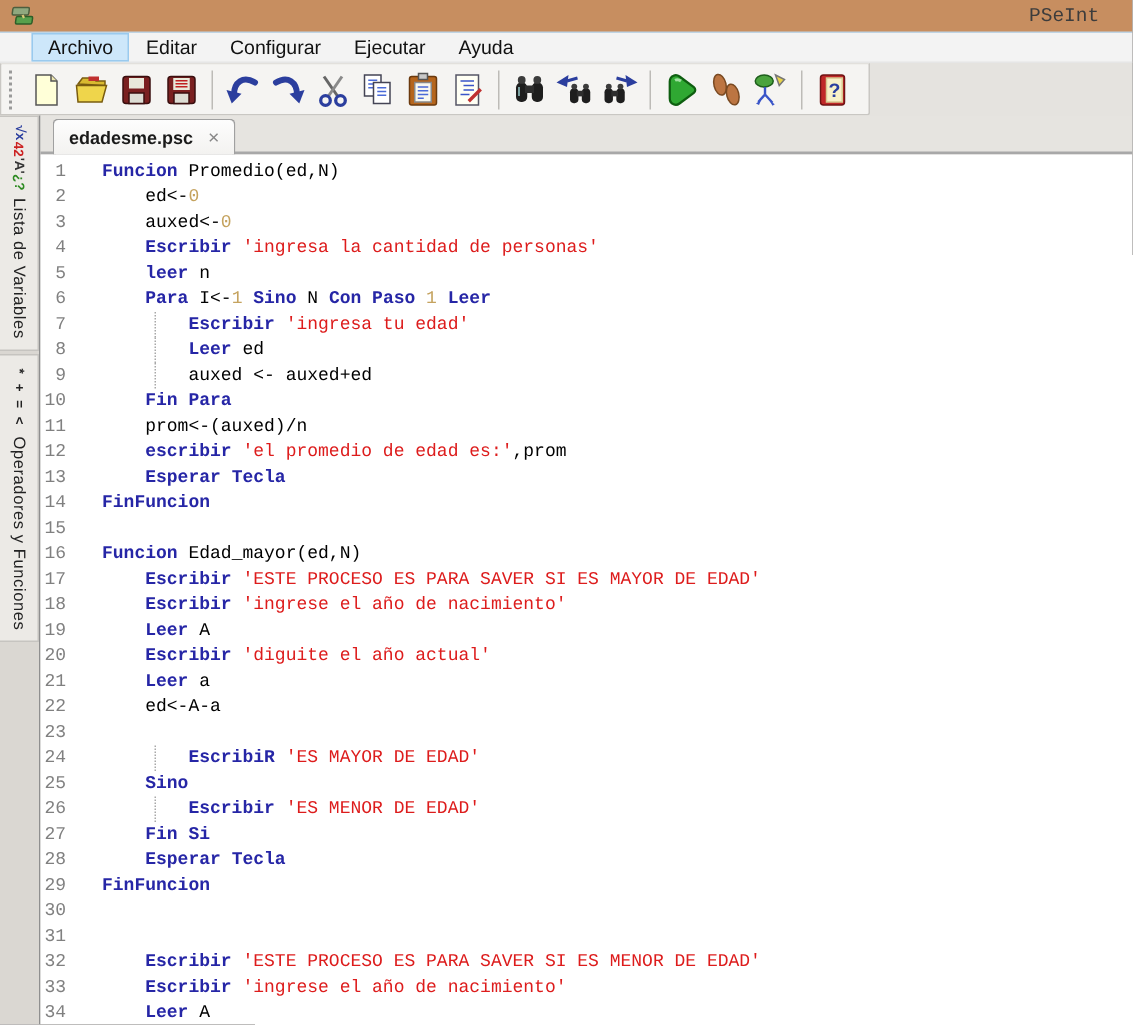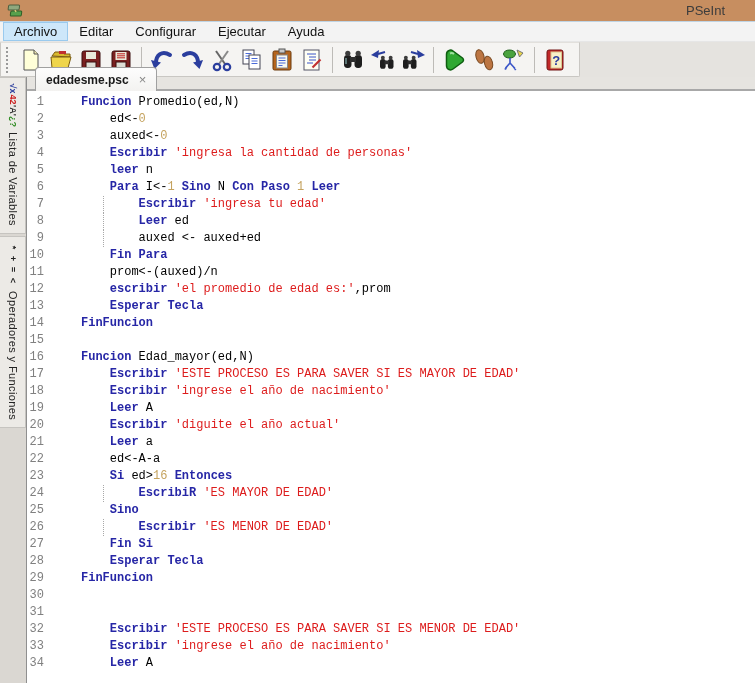--- a/index.html
+++ b/index.html
@@ -5,23 +5,23 @@
   html,body{margin:0;padding:0;background:#888;}
   *{box-sizing:border-box;}
   #app{
     position:relative;width:755px;height:683px;overflow:hidden;
     font-family:"Liberation Sans",sans-serif;background:#E5E3DF;
     -webkit-font-smoothing:antialiased;
   }
   
   .titlebar{height:22px;background:var(--accent,#C78E60);position:relative;border-bottom:1px solid #BFD4E4;}
   .appicon{position:absolute;left:7px;top:3px;width:17px;height:16px;}
-  .apptitle{position:absolute;left:686px;top:3px;font-size:13px;color:#3C3C3C;}
-  
-  .menubar{height:20px;background:#F3F3F3;display:flex;align-items:stretch;padding-left:3px;border-bottom:1px solid #E6E6E6;}
+  .apptitle{position:absolute;left:686px;top:3px;font-size:13px;color:#3C3C3C;font-family:Liberation Mono, monospace;}
+  
+  .menubar{height:20px;background:#F3F3F3;display:flex;align-items:stretch;padding-left:21px;border-bottom:1px solid #E6E6E6;}
   .menu-item{display:flex;align-items:center;padding:0 10px;font-size:13px;color:#111;border:1px solid transparent;}
   .menu-item.active{background:#CDE7FA;border:1px solid #9ACAEE;}
   
   .toolbar-row{height:35px;background:#E5E3DF;padding:0;}
   .toolbar-band{height:35px;width:580px;background:#F5F4F2;border:1px solid #C9C7C3;border-top-color:#E2E0DC;
     display:flex;align-items:center;padding:0 4px;gap:2px;border-radius:0 0 2px 0;}
   .gripper{width:5px;height:26px;border-left:2px dotted #9A9A9A;margin:0 4px 0 1px;}
   .tb-btn{width:28px;height:28px;display:flex;align-items:center;justify-content:center;border-radius:3px;}
   .tb-btn svg{display:block;}
   .tb-sep{width:1px;height:26px;background:#BDBBB7;margin:0 4px;}
@@ -29,32 +29,32 @@
   .main{display:flex;height:606px;}
   .sidebar{width:27px;background:#DAD7D2;border-right:1px solid #8F8F8F;display:flex;flex-direction:column;}
   .side-tab{background:#ECEAE6;border:1px solid #C6C4C0;border-left:none;display:flex;flex-direction:column;align-items:center;padding:5px 0 7px 0;}
   .side-tab + .side-tab{margin-top:2px;}
   .side-icon{display:flex;flex-direction:column;align-items:center;margin-bottom:5px;}
   .side-icon span{transform:rotate(90deg);font-size:9px;font-weight:bold;line-height:11px;font-family:"Liberation Sans",sans-serif;}
   .side-label{writing-mode:vertical-rl;font-size:11px;color:#222;letter-spacing:.4px;}
   .side-fill{flex:1;background:#DAD7D2;}
   .rightcol{flex:1;display:flex;flex-direction:column;min-width:0;}
   
-  .tabrow{height:14px;background:#E6E4E0;border-bottom:2px solid #A8A8A8;display:flex;align-items:flex-end;padding-left:8px;}
+  .tabrow{height:26px;background:#E6E4E0;border-bottom:2px solid #A8A8A8;display:flex;align-items:flex-end;padding-left:8px;}
   .doc-tab{position:relative;z-index:1;margin-bottom:-2px;height:24px;display:flex;align-items:center;gap:10px;
     background:linear-gradient(#FDFDFD,#F3F2F0);border:1px solid #A0A0A0;border-bottom:none;
     border-radius:4px 4px 0 0;padding:0 10px;}
   .doc-tab .fname{font-size:12px;font-weight:bold;color:#1A1A1A;}
   .doc-tab .close{font-size:13px;color:#888;line-height:12px;}
   
   .editor{flex:1;background:#FFF;overflow:hidden;padding-top:3px;
     font-family:"Liberation Mono","DejaVu Sans Mono",monospace;font-size:12px;line-height:17px;}
   .line{display:flex;position:relative;height:17px;}
   .ln{flex:none;width:17px;text-align:right;color:var(--lnc,#808080);}
-  .code{margin-left:37px;white-space:pre;color:var(--pl,#000);}
+  .code{margin-left:24px;white-space:pre;color:var(--pl,#000);}
   .code .k{color:var(--kw,#2626A6);font-weight:bold;}
   .code .s{color:var(--st,#DD1C1C);}
   .code .n{color:var(--nu,#C5A35F);}
   .guide{position:absolute;left:76px;top:0;bottom:0;border-left:1px dotted #A8A8A8;}
 </style>
 </head>
 <body>
 
 <div id="app" style="--accent: #C78E60; --kw: #2626A6; --st: #DD1C1C; --nu: #C5A35F; --pl: #000000; --lnc: #808080;">
 
@@ -344,21 +344,20 @@
           <div class="line">
             <span class="ln">21</span>
             <span class="code"><span class="p">    </span><span class="k">Leer</span><span class="p"> a</span></span>
           </div>
           <div class="line">
             <span class="ln">22</span>
             <span class="code"><span class="p">    ed&lt;-A-a</span></span>
           </div>
           <div class="line">
             <span class="ln">23</span>
-            <span class="code"><span class="p">    </span><span class="k">Si</span><span class="p"> ed&gt;</span><span class="n">16</span><span class="p"> </span><span class="k">Entonces</span></span>
           </div>
           <div class="line">
             <i class="guide"></i>
             <span class="ln">24</span>
             <span class="code"><span class="p">        </span><span class="k">EscribiR</span><span class="p"> </span><span class="s">'ES MAYOR DE EDAD'</span></span>
           </div>
           <div class="line">
             <span class="ln">25</span>
             <span class="code"><span class="p">    </span><span class="k">Sino</span></span>
           </div>

